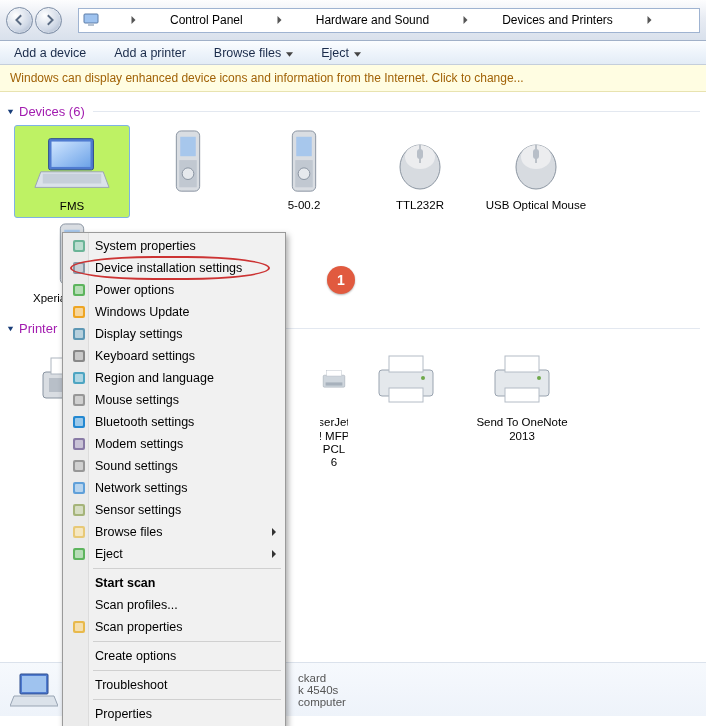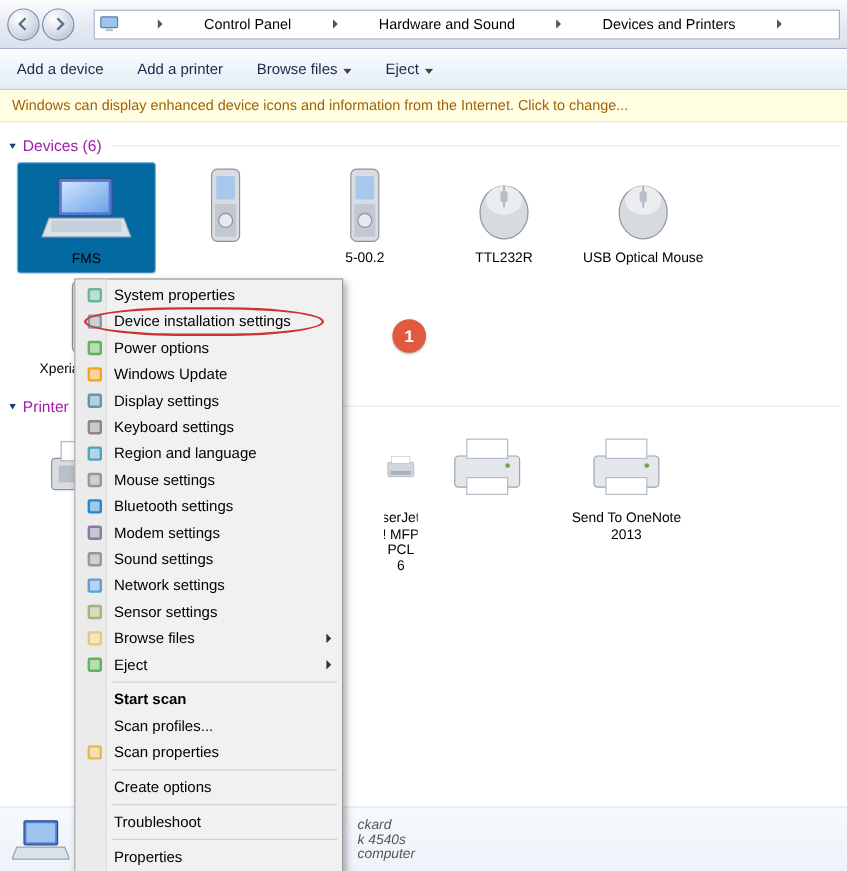--- a/index.html
+++ b/index.html
@@ -5,35 +5,35 @@
 * { margin: 0; padding: 0; box-sizing: border-box; font-family: "Segoe UI", Tahoma, sans-serif; }
 body { width: 706px; height: 726px; overflow: hidden; background: #fff; font-size: 12px; }
 
 .titlebar { height: 41px; background: linear-gradient(#fdfdfe,#e8ecf3 45%,#d9e1ec); border-bottom: 1px solid #a0b0c8; display: flex; align-items: center; padding: 0 6px; }
 .nav-circle { width: 27px; height: 27px; border-radius: 50%; background: radial-gradient(circle at 35% 30%,#fff,#cfd8e6 60%,#95a5bd); border:1px solid #7d8da5; box-shadow: inset 0 0 2px rgba(255,255,255,.8); display:flex; align-items:center; justify-content:center; color:#5a6b83; margin-right:2px; }
 .addrwrap { flex:1; height:25px; margin-left:14px; background:#fff; border:1px solid #9fb3d1; display:flex; align-items:center; padding:0 4px; font-size:12px;gap:24px; }
 .crumb { padding:0 6px; height:100%; display:flex; align-items:center; }
 .crumb-arrow { color:#666; padding:0 3px; display:flex; align-items:center; }
 .crumb-arrow svg { width:7px; height:8px; }
 
-.cmdbar { height:34px; background: linear-gradient(#fbfdff,#eef4fb 50%,#e3ecf6); border-bottom:1px solid #c4cedb; display:flex; align-items:center; padding:0 14px; font-size:12.5px; color:#1a2b4a; }
+.cmdbar { height:24px; background: linear-gradient(#fbfdff,#eef4fb 50%,#e3ecf6); border-bottom:1px solid #c4cedb; display:flex; align-items:center; padding:0 14px; font-size:12.5px; color:#1a2b4a; }
 .cmd-item { display:flex; align-items:center; margin-right:28px; cursor:default; }
 .dd { margin-left:5px; }
 .dd svg { width:7px; height:5px; }
 
 .notice { background:#fffde2; border-bottom:1px solid #e8e3b0; padding:6px 10px; font-size:12px; color:#a16207; }
 
 .content { padding:8px 6px 0 6px; position:relative; height:calc(100% - 41px - 34px - 27px); background:#fff; overflow:hidden; }
 .group-hdr { display:flex; align-items:center; color:#a21caf; font-size:13px; padding:4px 0; }
 .group-hdr svg { width:9px; height:9px; margin-right:4px; }
 .group-line { flex:1; height:1px; background:#e3e8f0; margin-left:8px; }
 
 .items { display:flex; flex-wrap:wrap; padding:2px 0 8px 8px; }
 .item { width:116px; display:flex; flex-direction:column; align-items:center; padding:4px 2px; }
-.item.sel { background:#0369a1; border:1px solid #7fb2e5; border-radius:3px; }
+.item.sel { background:#bef264; border:1px solid #7fb2e5; border-radius:3px; }
 .item .ico { width:78px; height:68px; display:flex; align-items:center; justify-content:center; }
 .item .lbl { font-size:11.5px; color:#000; text-align:center; line-height:1.15; max-width:108px; margin-top:2px; }
 
 .ctx { position:absolute; left:62px; top:232px; width:224px; background:#f1f1f1; border:1px solid #9a9a9a; box-shadow:2px 3px 6px rgba(0,0,0,.35); padding:2px; font-size:12.5px; color:#000; z-index:50; }
 .ctx-row { display:flex; align-items:center; height:22px; padding-left:30px; position:relative; }
 .ctx-row .mi-ico { position:absolute; left:6px; top:3px; width:16px; height:16px; display:flex; align-items:center; justify-content:center; }
 .ctx-row .sub { position:absolute; right:6px; }
 .ctx-sep { height:1px; background:#d0d0d0; margin:3px 2px 3px 28px; }
 .ctx-icostrip { position:absolute; left:0; top:0; bottom:0; width:26px; background:#ebebeb; border-right:1px solid #dcdcdc; }
 .ctx-body { position:relative; }
@@ -257,21 +257,21 @@
   </div>
 
   <div class="details">
     <div class="thumb">
       <svg viewBox="0 0 48 40" width="48" height="40">
           <rect x="10" y="4" width="28" height="20" rx="1" fill="#4f7bd0" stroke="#2d4c8c"></rect>
           <rect x="12" y="6" width="24" height="16" fill="#9fc3ef"></rect>
           <path d="M4 26 L44 26 L48 36 L0 36 Z" fill="#dbe2ea" stroke="#98a4b3"></path>
         </svg>
     </div>
-    <div style="margin-left:230px;font-style:italic;">
+    <div style="margin-left:230px;">
       <div>ckard</div>
       <div>k 4540s</div>
       <div>computer</div>
     </div>
   </div>
 </div>
 
 <div class="ctx">
   <div class="ctx-icostrip"></div>
   <div class="ctx-body" id="ctx-body">

